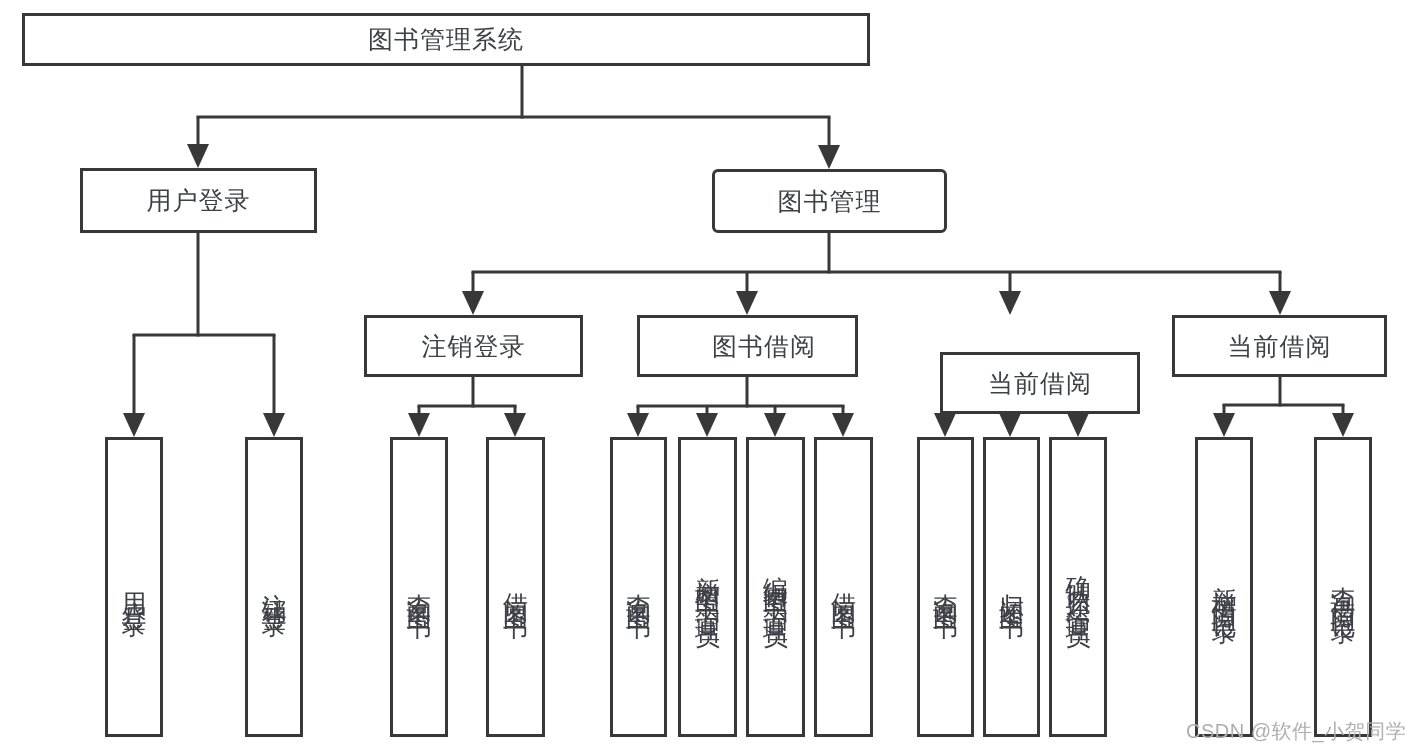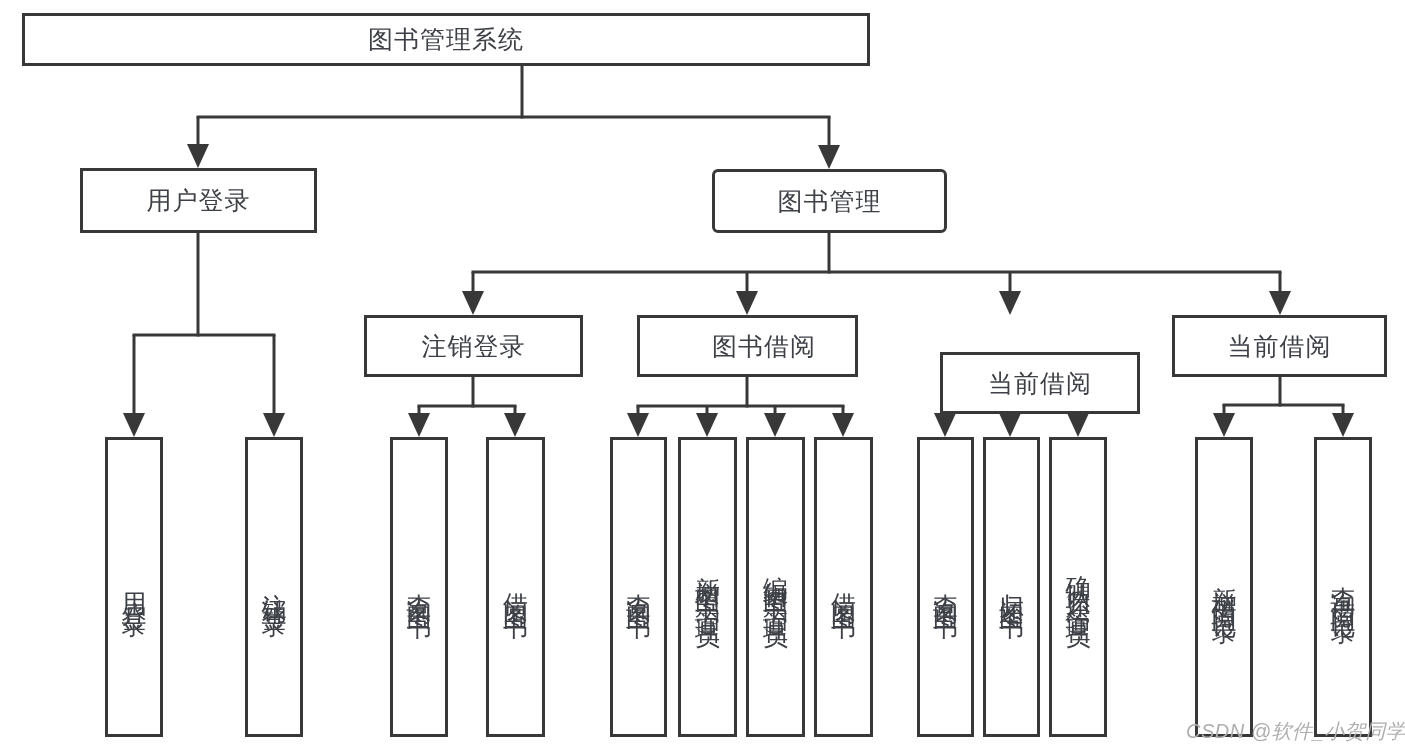--- a/index.html
+++ b/index.html
@@ -43,21 +43,20 @@
   .l3 { top: 315px; height: 62px; }
   #watermark {
     position: absolute;
     left: 1186px;
     top: 718px;
     font-size: 20px;
     color: #aeaeae;
     letter-spacing: 0.5px;
     white-space: nowrap;
     z-index: 5;
-    font-style: italic;
   }
   line { stroke: #383838; stroke-width: 3; }
   polygon { fill: #383838; }
 </style>
 </head>
 <body>
 
 <div id="stage">
 
   <svg id="connectors" viewBox="0 0 1405 747" xmlns="http://www.w3.org/2000/svg">

